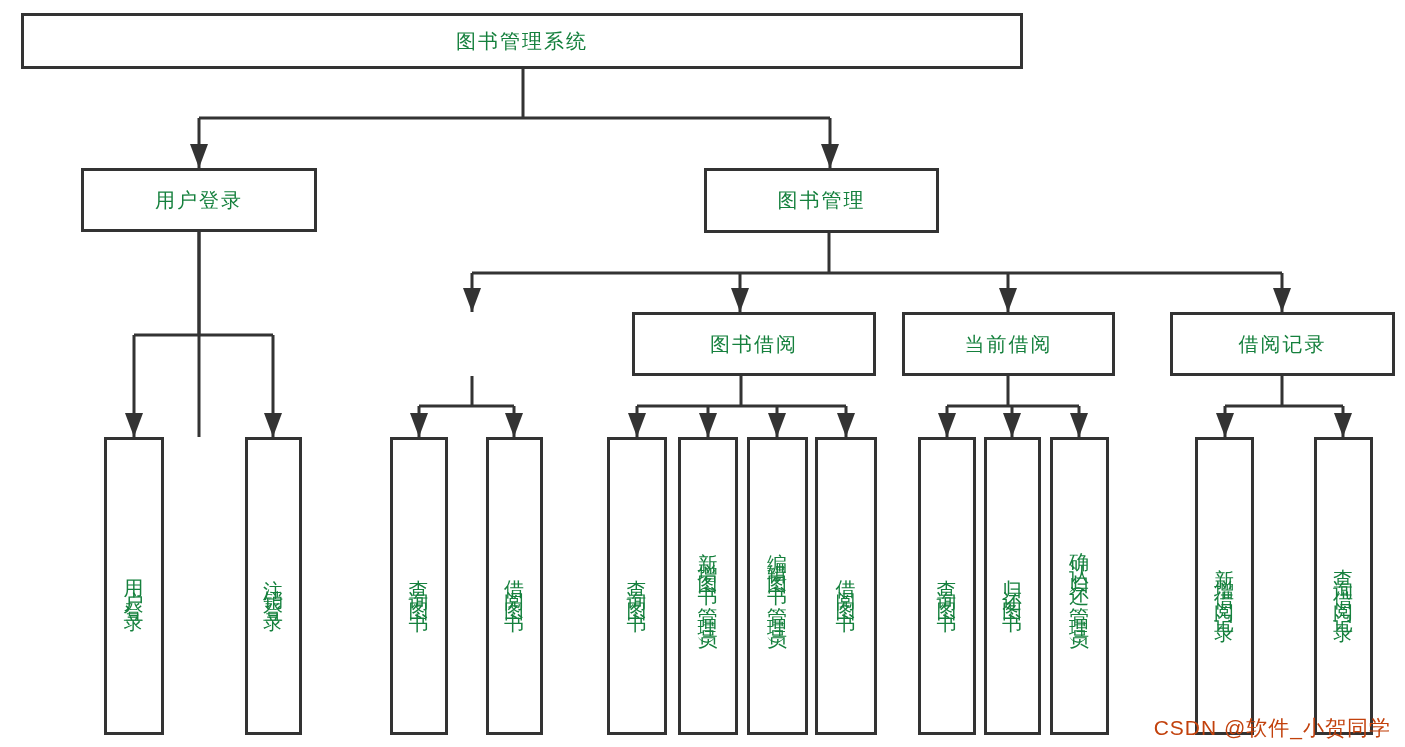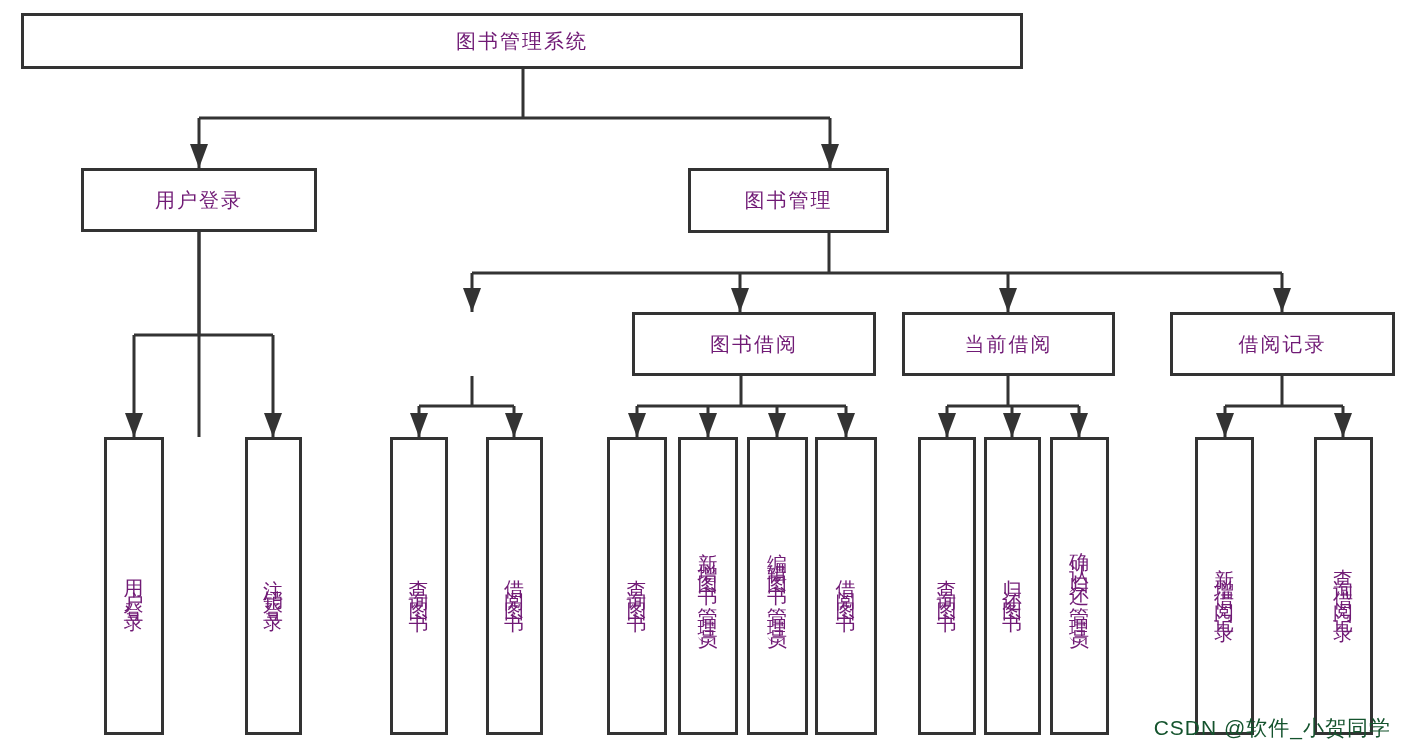--- a/index.html
+++ b/index.html
@@ -13,42 +13,42 @@
   }
   #wires{position:absolute;left:0;top:0;width:1405px;height:747px;}
   .node{
     position:absolute;
     box-sizing:border-box;
     border:3px solid #333;
     background:#fff;
     display:flex;
     align-items:center;
     justify-content:center;
-    color:#701a75;
+    color:#15803d;
   }
   .hnode{
     font-size:20px;
     letter-spacing:2px;
     white-space:nowrap;
   }
   .vnode{
     top:437px;
     height:298px;
     writing-mode:vertical-rl;
     text-orientation:mixed;
     font-size:20px;
     letter-spacing:11px;
     line-height:1;
   }
   .watermark{
     position:absolute;
     top:714px;
     right:14px;
     font-size:21px;
-    color:#14532d;
+    color:#c2410c;
     letter-spacing:1px;
     white-space:nowrap;
   }
   .wire{stroke:#333;stroke-width:3;fill:none;}
   .arrow{fill:#333;stroke:none;}
 </style>
 </head>
 <body>
 
 <div id="canvas">
@@ -99,21 +99,21 @@
     <g>
       <path class="wire" d="M1282,376 V406 M1225,406 H1343 M1225,406 V437 M1343,406 V437"></path>
       <polygon class="arrow" points="1216,413 1234,413 1225,437"></polygon>
       <polygon class="arrow" points="1334,413 1352,413 1343,437"></polygon>
     </g>
   </svg>
 
   <div class="node hnode" style="left:21px;top:13px;width:1002px;height:56px">图书管理系统</div>
 
   <div class="node hnode" style="left:81px;top:168px;width:236px;height:64px">用户登录</div>
-  <div class="node hnode" style="left:688px;top:168px;width:201px;height:65px">图书管理</div>
+  <div class="node hnode" style="left:704px;top:168px;width:235px;height:65px">图书管理</div>
 
   <div class="node hnode" style="left:632px;top:312px;width:244px;height:64px">图书借阅</div>
   <div class="node hnode" style="left:902px;top:312px;width:213px;height:64px">当前借阅</div>
   <div class="node hnode" style="left:1170px;top:312px;width:225px;height:64px">借阅记录</div>
 
   <div class="node vnode" style="left:104px;width:60px">用户登录</div>
   <div class="node vnode" style="left:245px;width:57px">注销登录</div>
 
   <div class="node vnode" style="left:390px;width:58px">查询图书</div>
   <div class="node vnode" style="left:486px;width:57px">借阅图书</div>

